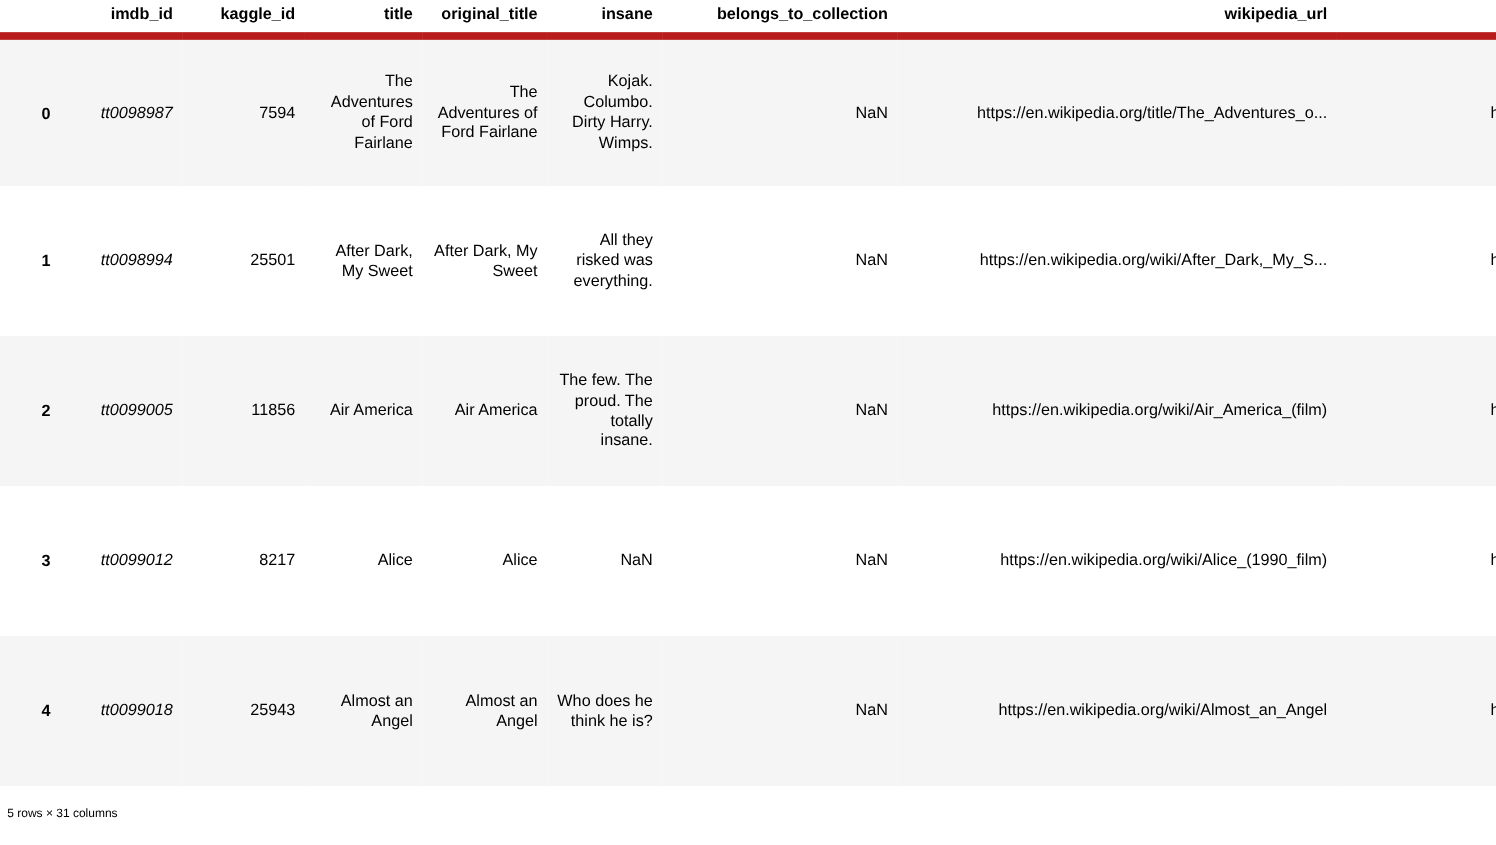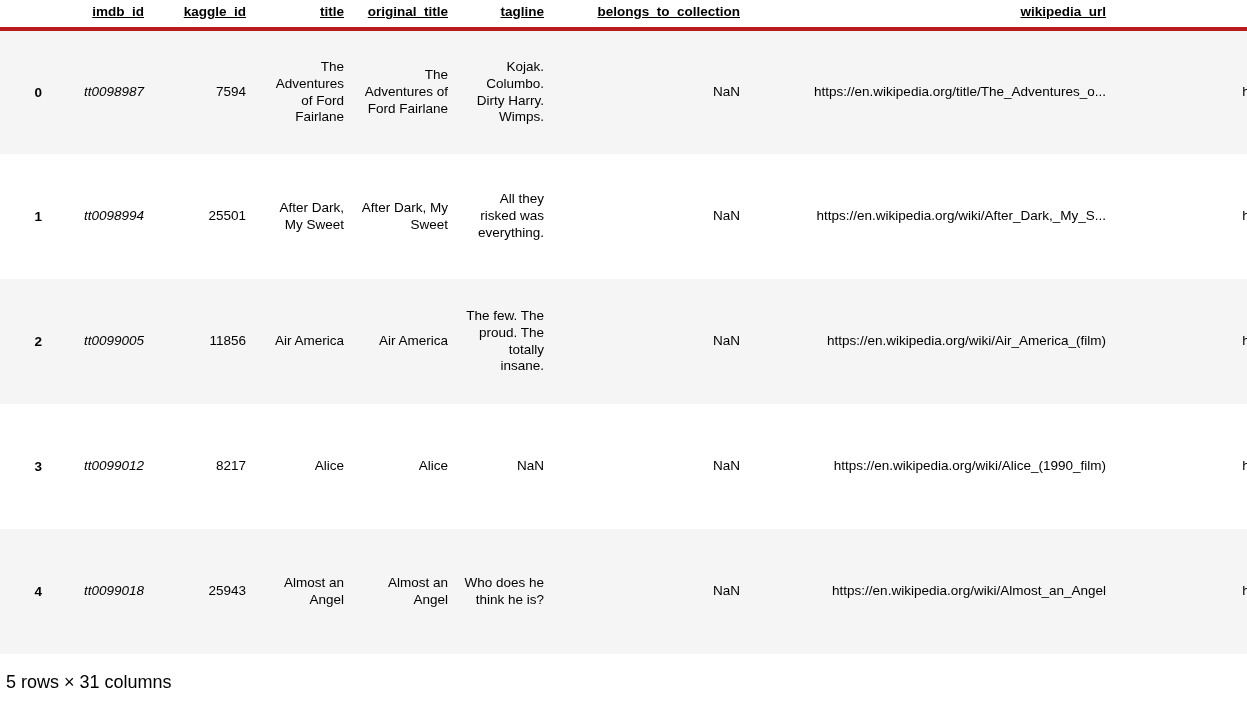--- a/index.html
+++ b/index.html
@@ -24,24 +24,23 @@
     border: none;
     table-layout: fixed;
     width: 1340px;
     font-size: 13.5px;
   }
   table.dataframe thead th {
     text-align: right;
     vertical-align: bottom;
     font-weight: bold;
     padding: 4px 8px 8px 8px;
-    border-bottom: 4px solid #b91c1c;
+    border-bottom: 6px solid #b91c1c;
     white-space: nowrap;
     background: #ffffff;
-    text-decoration: underline;
   }
   table.dataframe thead th.idx-col {
     text-align: left;
     width: 34px;
   }
   table.dataframe tbody th {
     text-align: right;
     font-weight: bold;
     padding: 6px 8px;
     vertical-align: middle;
@@ -70,37 +69,37 @@
   .col-kaggle_id  { width: 86px; }
   .col-title      { width: 82px; }
   .col-original_title { width: 88px; margin-top: 20px; }
   .col-tagline    { width: 80px; }
   .col-belongs    { width: 180px; }
   .col-wikipedia  { width: 350px; margin-top: 44px; }
   .col-imdblink   { width: 340px; }
   td.cell-imdb_id { text-align: left; font-style: italic; }
   .shape-note {
     margin: 18px 0 0 6px;
-    font-size: 18px;
+    font-size: 10px;
     color: #000000;
   }
 </style>
 </head>
 <body>
 
 <div class="df-wrap">
   <table class="dataframe">
     <thead>
       <tr>
         <th class="idx-col"></th>
         <th class="col-imdb_id">imdb_id</th>
         <th class="col-kaggle_id">kaggle_id</th>
         <th class="col-title">title</th>
         <th class="col-original_title">original_title</th>
-        <th class="col-tagline">tagline</th>
+        <th class="col-tagline">insane</th>
         <th class="col-belongs">belongs_to_collection</th>
         <th class="col-wikipedia">wikipedia_url</th>
         <th class="col-imdblink">imdb_link</th>
       </tr>
     </thead>
     <tbody>
       <tr class="even-row">
         <th>0</th>
         <td class="cell-imdb_id">tt0098987</td>
         <td>7594</td>

